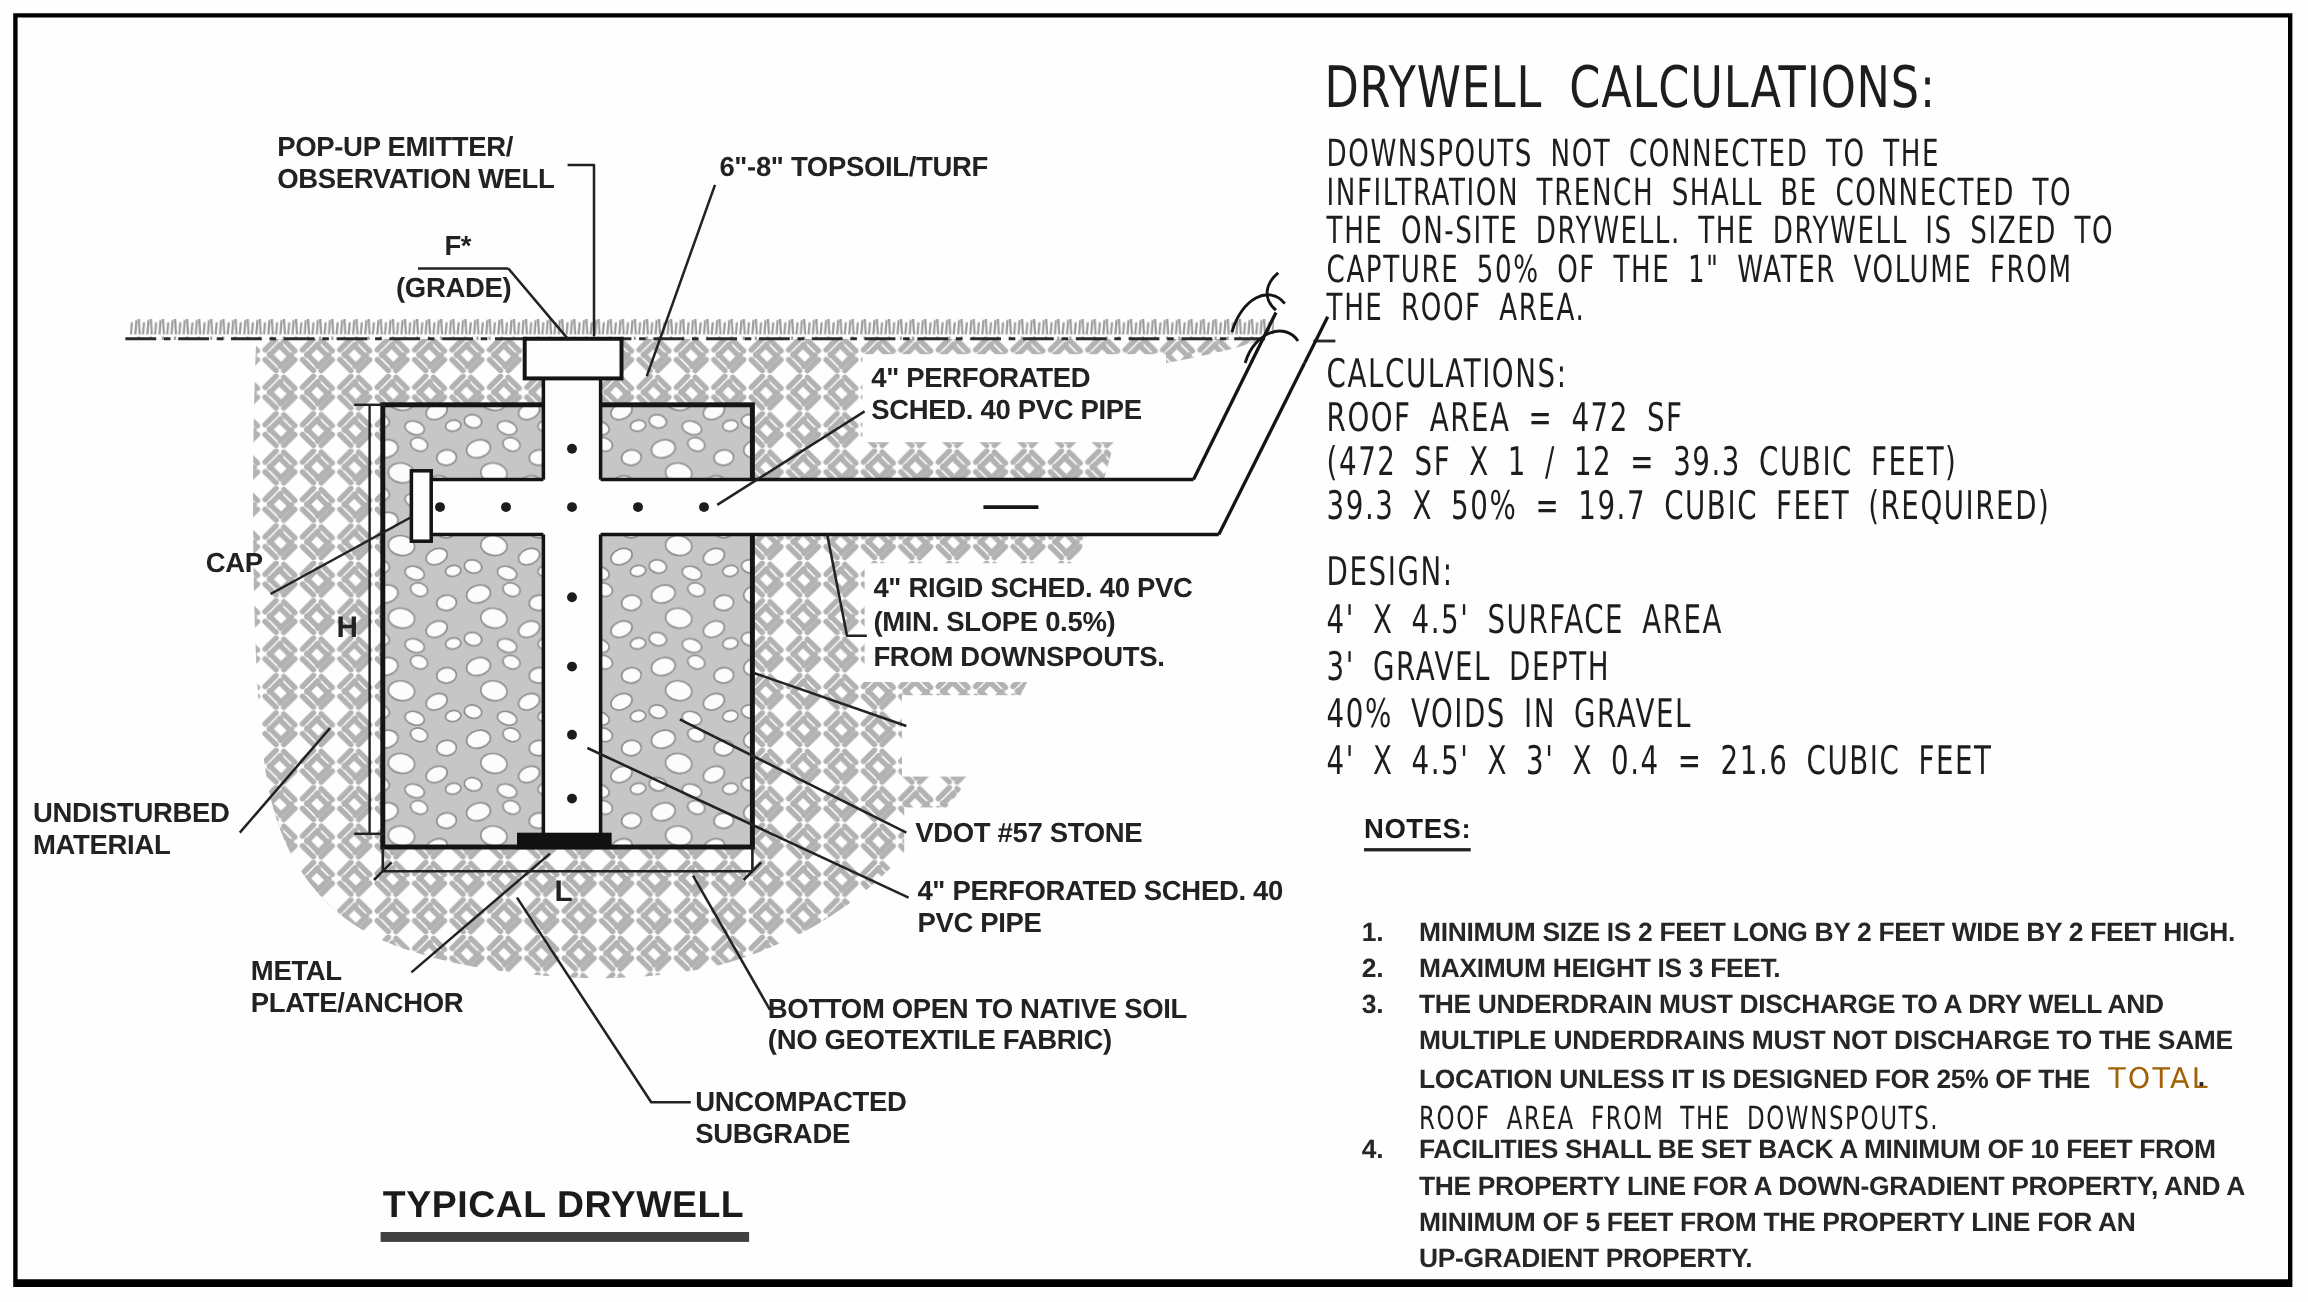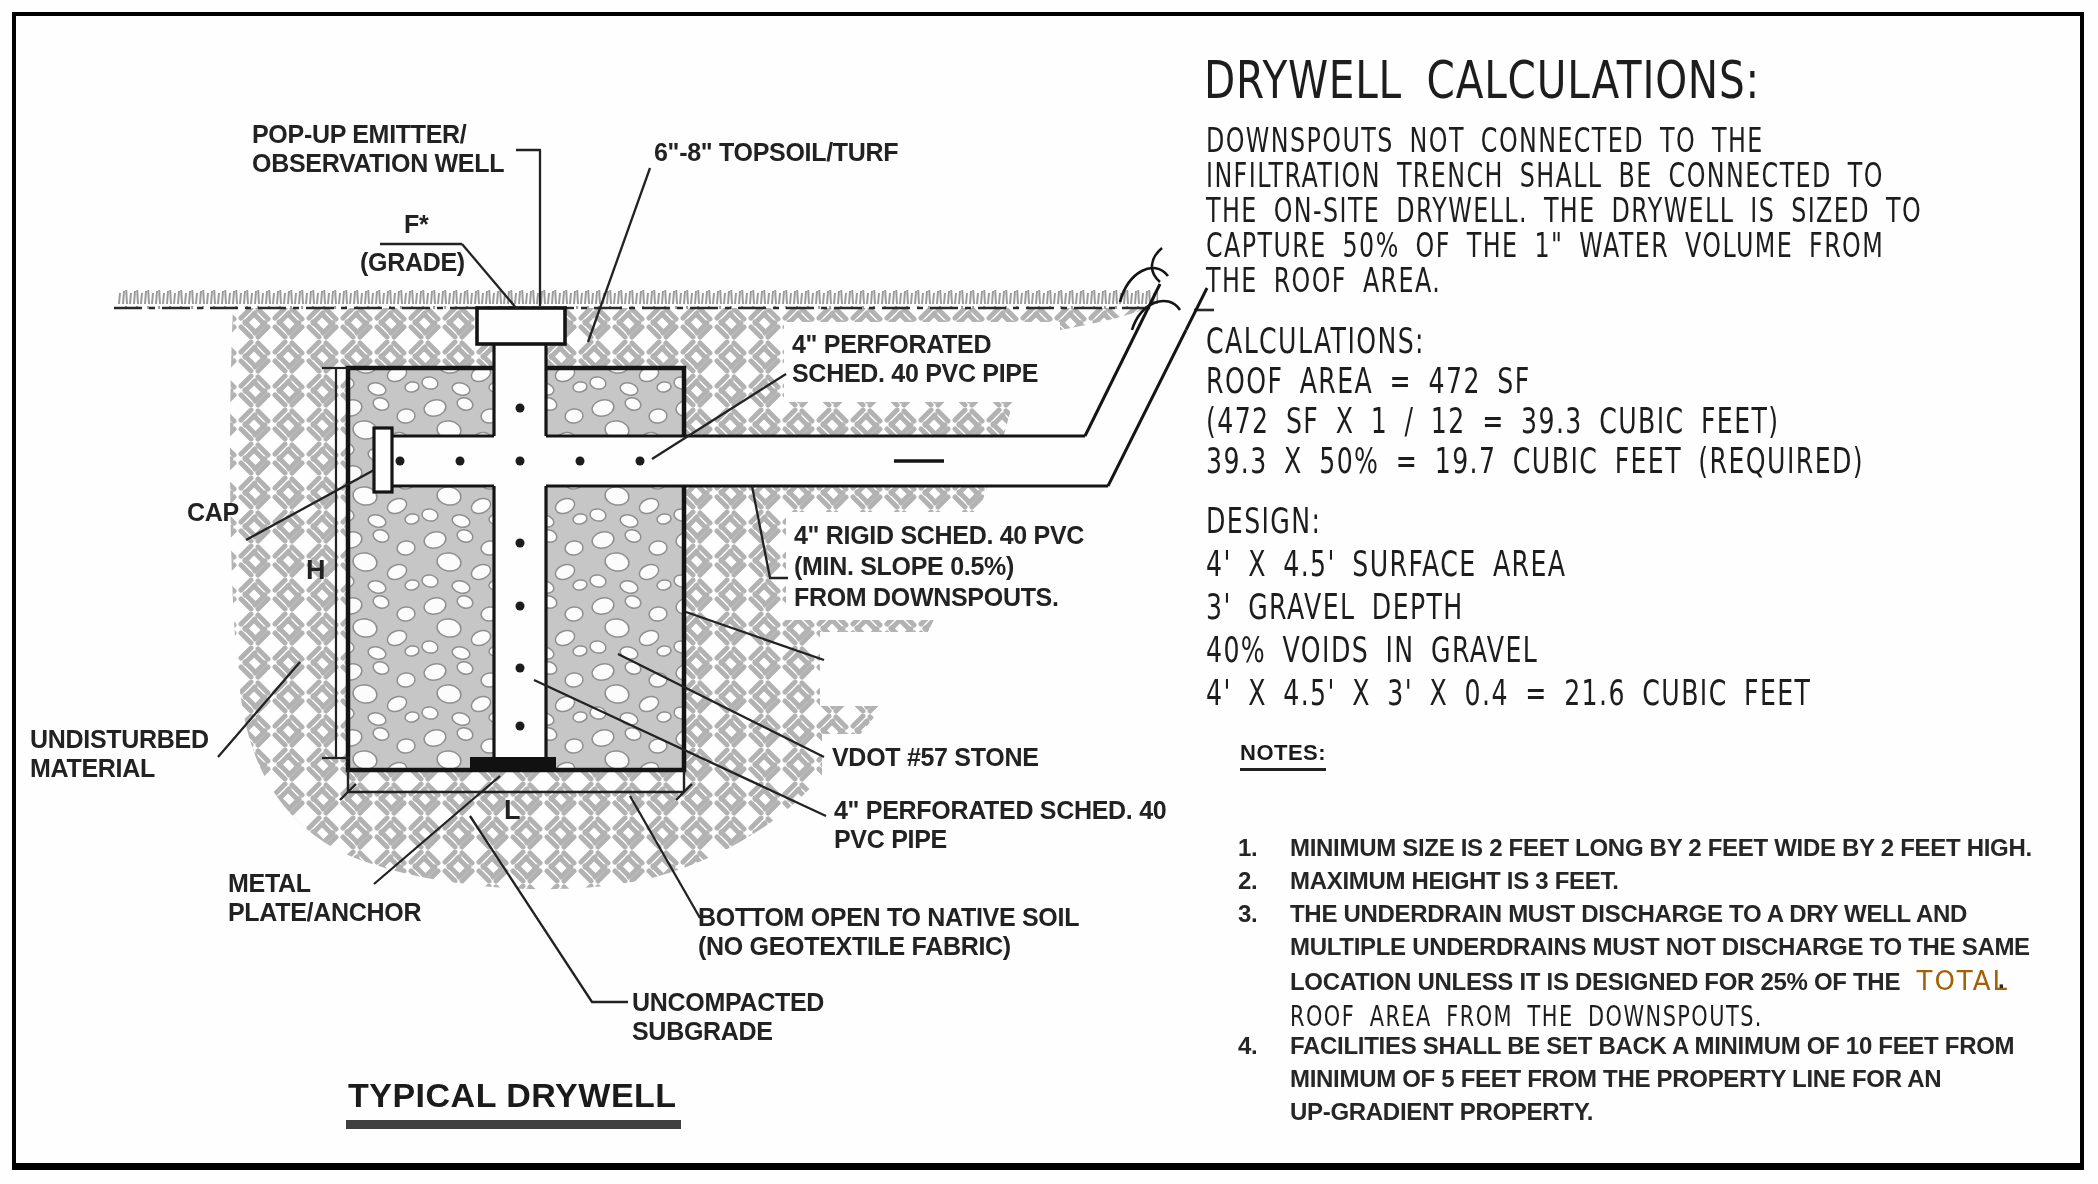--- a/index.html
+++ b/index.html
@@ -22,21 +22,21 @@
        white-space:nowrap;}
   .cad-h{font-size:52px;transform:scaleX(.78);letter-spacing:1px;word-spacing:14px;}
   .cad-p{font-size:34px;}
   .cad-p div{height:35px;}
   .cad-c{font-size:36px;}
   .cad-c div{height:40px;}
   .cad-d{font-size:36px;}
   .cad-d div{height:43px;}
 
   
-  .notes-h{position:absolute;font-weight:700;font-size:22px;letter-spacing:.5px;
+  .notes-h{position:absolute;font-weight:700;font-size:25px;letter-spacing:.5px;
            border-bottom:3px solid #222;padding-bottom:2px;}
   .notes{position:absolute;font-weight:700;font-size:24px;letter-spacing:-0.3px;color:#262626;margin-top:41px;}
   .nrow{position:relative;height:33px;white-space:nowrap;}
   .nnum{display:inline-block;width:52px;}
   .cadnote{font-family:"DejaVu Sans",sans-serif;font-weight:400;font-size:29px;
            letter-spacing:2px;word-spacing:9px;display:inline-block;
            transform:scaleX(.72);transform-origin:0 0;color:#1d1d1d;}
   .cadinline{font-family:"DejaVu Sans",sans-serif;font-weight:400;font-size:26px;
              letter-spacing:2px;color:#a16207;}
   .stray{position:absolute;left:760px;top:0;font-weight:700;}
@@ -278,19 +278,21 @@
       <span class="nnum"></span><span>MULTIPLE UNDERDRAINS MUST NOT DISCHARGE TO THE SAME</span></div>
     <div class="nrow">
       <span class="nnum"></span><span>LOCATION UNLESS IT IS DESIGNED FOR 25% OF THE</span>
       <span class="cadinline" style="margin-left:10px">TOTAL</span>
       <span class="stray">.</span></div>
     <div class="nrow">
       <span class="nnum"></span><span class="cadnote">ROOF AREA FROM THE DOWNSPOUTS.</span></div>
     <div class="nrow">
       <span class="nnum">4.</span><span>FACILITIES SHALL BE SET BACK A MINIMUM OF 10 FEET FROM</span></div>
     <div class="nrow">
+      <span class="nnum"></span><span>THE PROPERTY LINE FOR A DOWN-GRADIENT PROPERTY, AND A</span></div>
+    <div class="nrow">
       <span class="nnum"></span><span>MINIMUM OF 5 FEET FROM THE PROPERTY LINE FOR AN</span></div>
     <div class="nrow">
       <span class="nnum"></span><span>UP-GRADIENT PROPERTY.</span></div>
   </div>
 
   <div id="frame"></div>
 </div>
 
 </body></html>

